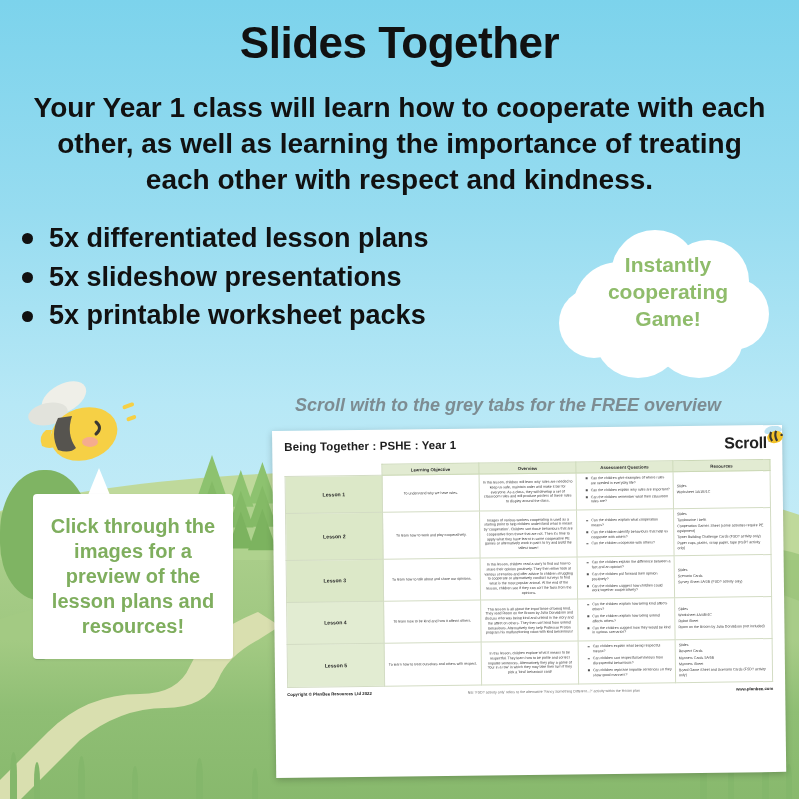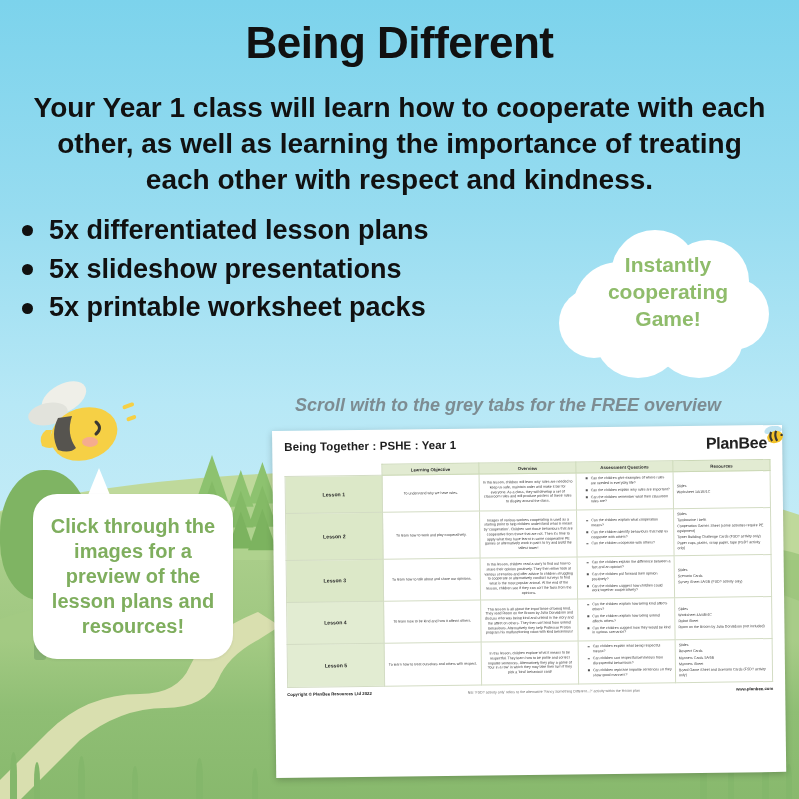--- a/index.html
+++ b/index.html
@@ -47,38 +47,38 @@
   .grassblade{position:absolute;background:#84B76B;border-radius:50% 50% 0 0;}
 
   
   .title{position:absolute;left:0;top:18px;width:799px;text-align:center;
     font-size:44px;font-weight:bold;color:#111;letter-spacing:-.5px;
     font-family:"Liberation Sans", sans-serif;}
   .subtitle{position:absolute;left:30px;top:90px;width:739px;text-align:center;
     font-size:28px;font-weight:bold;color:#111;line-height:1.28;}
 
   
-  .bullets{position:absolute;left:22px;top:216px;width:540px;}
+  .bullets{position:absolute;left:22px;top:224px;width:540px;}
   .bullet{display:flex;align-items:center;margin-bottom:9px;}
   .bullet .dot{width:11px;height:11px;border-radius:50%;background:#111;
       margin-right:16px;flex:0 0 auto;}
   .bullet .btxt{font-size:27px;font-weight:bold;color:#111;line-height:1.1;}
 
   
   .cloud{position:absolute;left:559px;top:226px;width:218px;height:155px;}
   .cloud .puff{position:absolute;background:#FFFFFF;border-radius:50%;}
   .cloud .ctext{position:absolute;left:0;top:26px;width:218px;text-align:center;
       font-size:21px;font-weight:bold;color:#8FBC6B;line-height:1.28;z-index:3;}
 
   
   .bee{position:absolute;left:22px;top:378px;width:120px;height:92px;}
 
   
   .bubble{position:absolute;left:33px;top:494px;width:200px;height:165px;
-      background:#fff;border-radius:24px;box-shadow:0 1px 3px rgba(0,0,0,.07);
+      background:#fff;border-radius:4px;box-shadow:0 1px 3px rgba(0,0,0,.07);
       display:flex;align-items:center;justify-content:center;}
   .bubble .btext{font-size:20px;font-weight:bold;color:#7FAE5E;text-align:center;
       line-height:1.26;padding:0 8px;}
   .bubble-tail{position:absolute;left:86px;top:468px;width:0;height:0;
       border-left:13px solid transparent;border-right:13px solid transparent;
       border-bottom:32px solid #fff;}
 
   
   .scrollhint{position:absolute;left:295px;top:395px;width:480px;text-align:left;
       font-size:18px;font-style:italic;font-weight:bold;color:#7D8C92;}
@@ -176,21 +176,21 @@
   <div class="grassblade" style="left:34px;top:762px;width:6px;height:38px;"></div>
   <div class="grassblade" style="left:78px;top:756px;width:7px;height:44px;"></div>
   <div class="grassblade" style="left:132px;top:766px;width:6px;height:34px;"></div>
   <div class="grassblade" style="left:196px;top:758px;width:7px;height:42px;"></div>
   <div class="grassblade" style="left:252px;top:768px;width:6px;height:32px;"></div>
   <div class="grassblade" style="left:700px;top:748px;width:7px;height:52px;"></div>
   <div class="grassblade" style="left:728px;top:760px;width:6px;height:40px;"></div>
   <div class="grassblade" style="left:762px;top:752px;width:7px;height:48px;"></div>
   <div class="grassblade" style="left:786px;top:764px;width:6px;height:36px;"></div>
 
-  <div class="title">Being Different</div>
+  <div class="title">Slides Together</div>
   <div class="subtitle">Your Year 1 class will learn how to cooperate with each other, as well as learning the importance of treating each other with respect and kindness.</div>
 
   <div class="bullets">
     <div class="bullet">
       <span class="dot"></span>
       <span class="btxt">5x differentiated lesson plans</span>
     </div>
     <div class="bullet">
       <span class="dot"></span>
       <span class="btxt">5x slideshow presentations</span>
@@ -240,21 +240,21 @@
     <div class="btext">Click through the images for a preview of the lesson plans and resources!</div>
   </div>
 
   <div class="scrollhint">Scroll with to the grey tabs for the FREE overview</div>
 
   <div class="doc">
 
     <div class="doc-head">
       <div class="doc-title">Being Together : PSHE : Year 1</div>
       <div class="brand">
-        <span class="bword">PlanBee</span>
+        <span class="bword">Scroll</span>
         <span class="bdot">.</span>
         <span class="blogo">
           <svg width="24" height="20" viewBox="0 0 24 20">
             <ellipse cx="8" cy="4" rx="6" ry="3.4" fill="#BFE4F2" transform="rotate(-26 8 4)"></ellipse>
             <ellipse cx="15" cy="3" rx="5" ry="3" fill="#BFE4F2" transform="rotate(16 15 3)"></ellipse>
             <ellipse cx="13" cy="11" rx="8" ry="6" fill="#F3C329" transform="rotate(-14 13 11)"></ellipse>
             <path d="M 9 6 q -2 5 1 9" stroke="#3B3832" stroke-width="2.2" fill="none"></path>
             <path d="M 14 5 q -2 5 1 10" stroke="#3B3832" stroke-width="2.2" fill="none"></path>
             <circle cx="19.5" cy="9" r="1.2" fill="#3B3832"></circle>
           </svg>

